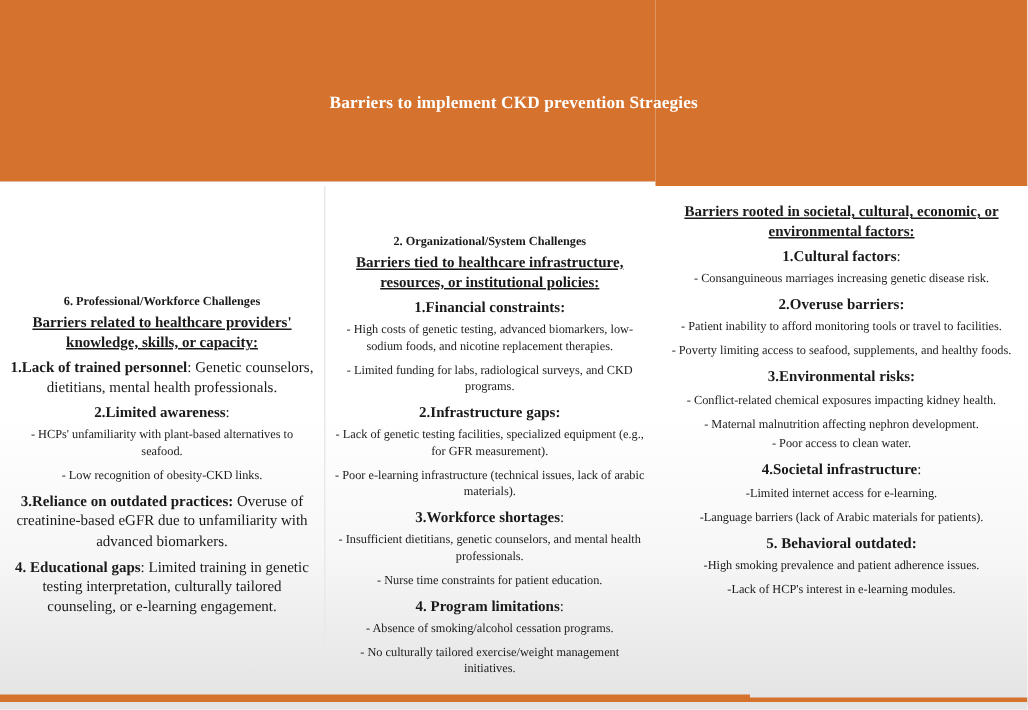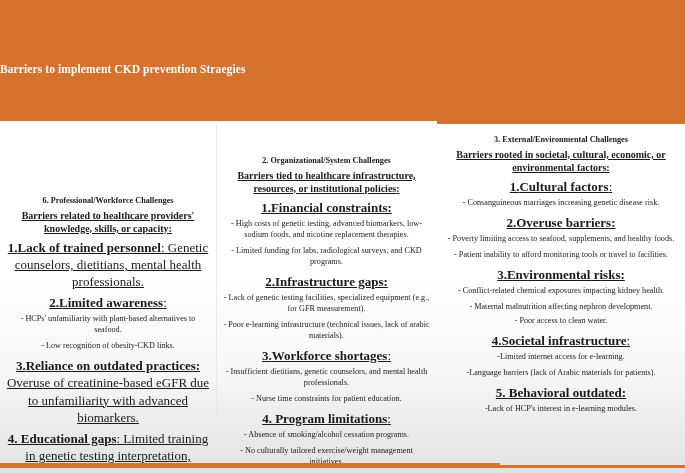--- a/index.html
+++ b/index.html
@@ -36,21 +36,21 @@
     top: 0;
     width: 248px;
     height: 124px;
     background: #d4722e;
   }
   .slide-title {
     position: absolute;
     left: 0;
     top: 63px;
     width: 685px;
-    text-align: left;
+    text-align: center;
     color: #ffffff;
     font-size: 11.5px;
     font-weight: bold;
     letter-spacing: 0.1px;
     z-index: 5;
   }
 
   
   .col-divider {
     position: absolute;
@@ -121,25 +121,24 @@
     font-weight: bold;
     line-height: 1.30;
     text-decoration: underline;
     margin: 0 0 4px 0;
   }
   .col-sub .no-ul {
     text-decoration: none;
   }
 
   .grp-title {
-    font-size: 13px;
+    font-size: 10px;
     font-weight: bold;
     line-height: 1.32;
     margin: 4px 0 3px 0;
-    text-decoration: underline;
   }
   .grp-title .reg {
     font-weight: normal;
   }
   .item {
     font-size: 8.2px;
     font-weight: normal;
     line-height: 1.34;
     margin: 0 0 5px 0;
   }
@@ -191,40 +190,40 @@
       <div class="grp-title"><span>3.</span><span>Workforce shortages</span><span class="reg">:</span></div>
       <div class="item">- Insufficient dietitians, genetic counselors, and mental health professionals.</div>
       <div class="item">- Nurse time constraints for patient education.</div>
 
       <div class="grp-title"><span>4. </span><span>Program limitations</span><span class="reg">:</span></div>
       <div class="item">- Absence of smoking/alcohol cessation programs.</div>
       <div class="item">- No culturally tailored exercise/weight management initiatives.</div>
     </div>
 
     <div class="col col-3">
-      <div class="col-head">3. External/Environmental Challenges</div>
       <div class="col-sub">Barriers rooted in societal, cultural, economic, or environmental factors:</div>
 
       <div class="grp-title"><span>1.</span><span>Cultural factors</span><span class="reg">:</span></div>
       <div class="item">- Consanguineous marriages increasing genetic disease risk.</div>
 
       <div class="grp-title"><span>2.</span><span>Overuse barriers:</span></div>
+      <div class="item">- Patient inability to afford monitoring tools or travel to facilities.</div>
       <div class="item">- Poverty limiting access to seafood, supplements, and healthy foods.</div>
-      <div class="item">- Patient inability to afford monitoring tools or travel to facilities.</div>
 
       <div class="grp-title"><span>3.</span><span>Environmental risks:</span></div>
       <div class="item">- Conflict-related chemical exposures impacting kidney health.</div>
       <div class="item tight">- Maternal malnutrition affecting nephron development.</div>
       <div class="item">-    Poor access to clean water.</div>
 
       <div class="grp-title"><span>4.</span><span>Societal infrastructure</span><span class="reg">:</span></div>
       <div class="item">-Limited internet access for e-learning.</div>
       <div class="item">-Language barriers (lack of Arabic materials for patients).</div>
 
       <div class="grp-title"><span>5. </span><span>Behavioral outdated:</span></div>
+      <div class="item">-High smoking prevalence and patient adherence issues.</div>
       <div class="item">-Lack of HCP's interest in e-learning modules.</div>
     </div>
 
   </div>
 
   <div class="bottom-rule-left"></div>
   <div class="bottom-rule-right"></div>
   <div class="bottom-foot"></div>
 
 </div>

